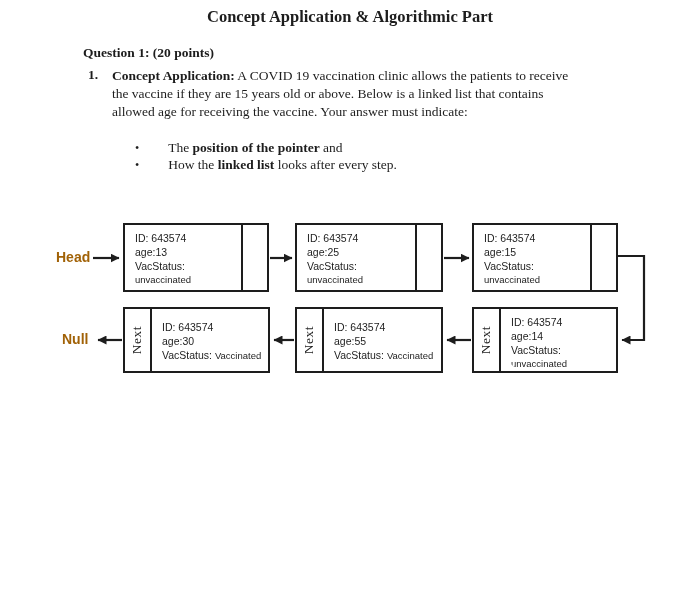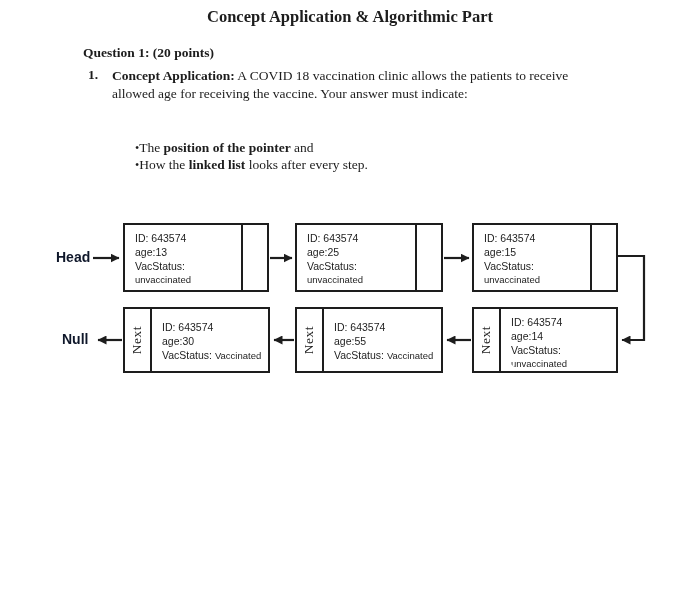--- a/index.html
+++ b/index.html
@@ -45,21 +45,21 @@
   }
   .pline { white-space: nowrap; }
   .bullet-row {
     position: absolute;
     left: 135px;
     font-size: 13.5px;
     line-height: 17px;
     white-space: nowrap;
   }
   .bullet-row .dot { font-size: 12px; }
-  .bullet-row .btxt { margin-left: 0; }
+  .bullet-row .btxt { margin-left: 29px; }
   #bullet-1 { top: 139px; }
   #bullet-2 { top: 156px; }
   b { font-weight: bold; }
 
   
   .node {
     position: absolute;
     border: 2px solid #1d1d1d;
     background: #ffffff;
     box-sizing: border-box;
@@ -104,21 +104,21 @@
   #r2n2 { top: 307px; left: 295px; width: 148px; height: 66px; }
   #r2n3 { top: 307px; left: 472px; width: 146px; height: 66px; }
   .pad3 .data { padding-top: 11px; }   
   .pad4 .data { padding-top: 6px; }    
 
   .side-label {
     position: absolute;
     font-family: "Liberation Sans", sans-serif;
     font-weight: bold;
     font-size: 14px;
-    color: #0f172a;
+    color: #a16207;
   }
   #head-label { top: 249px; left: 56px; }
   #null-label { top: 331px; left: 62px; }
 
   #arrows {
     position: absolute;
     top: 0; left: 0;
     width: 700px; height: 611px;
     pointer-events: none;
   }
@@ -133,21 +133,22 @@
 
 <div id="page">
 
   <h1 id="title">Concept Application &amp; Algorithmic Part</h1>
 
   <div class="q-header">Question 1: (20 points)</div>
 
   <div class="list-number">1.</div>
 
   <div class="para">
-    <div class="pline"><b>Concept Application:</b> <span>A COVID 18 vaccination clinic allows the patients to receive</span></div>
+    <div class="pline"><b>Concept Application:</b> <span>A COVID 19 vaccination clinic allows the patients to receive</span></div>
+    <div class="pline">the vaccine if they are 15 years old or above. Below is a linked list that contains</div>
     <div class="pline">allowed age for receiving the vaccine. Your answer must indicate:</div>
   </div>
 
   <div id="bullet-1" class="bullet-row">
     <span class="dot">•</span><span class="btxt"><span>The </span><b>position of the pointer</b><span> and</span></span>
   </div>
   <div id="bullet-2" class="bullet-row">
     <span class="dot">•</span><span class="btxt"><span>How the </span><b>linked list</b><span> looks after every step.</span></span>
   </div>
 

